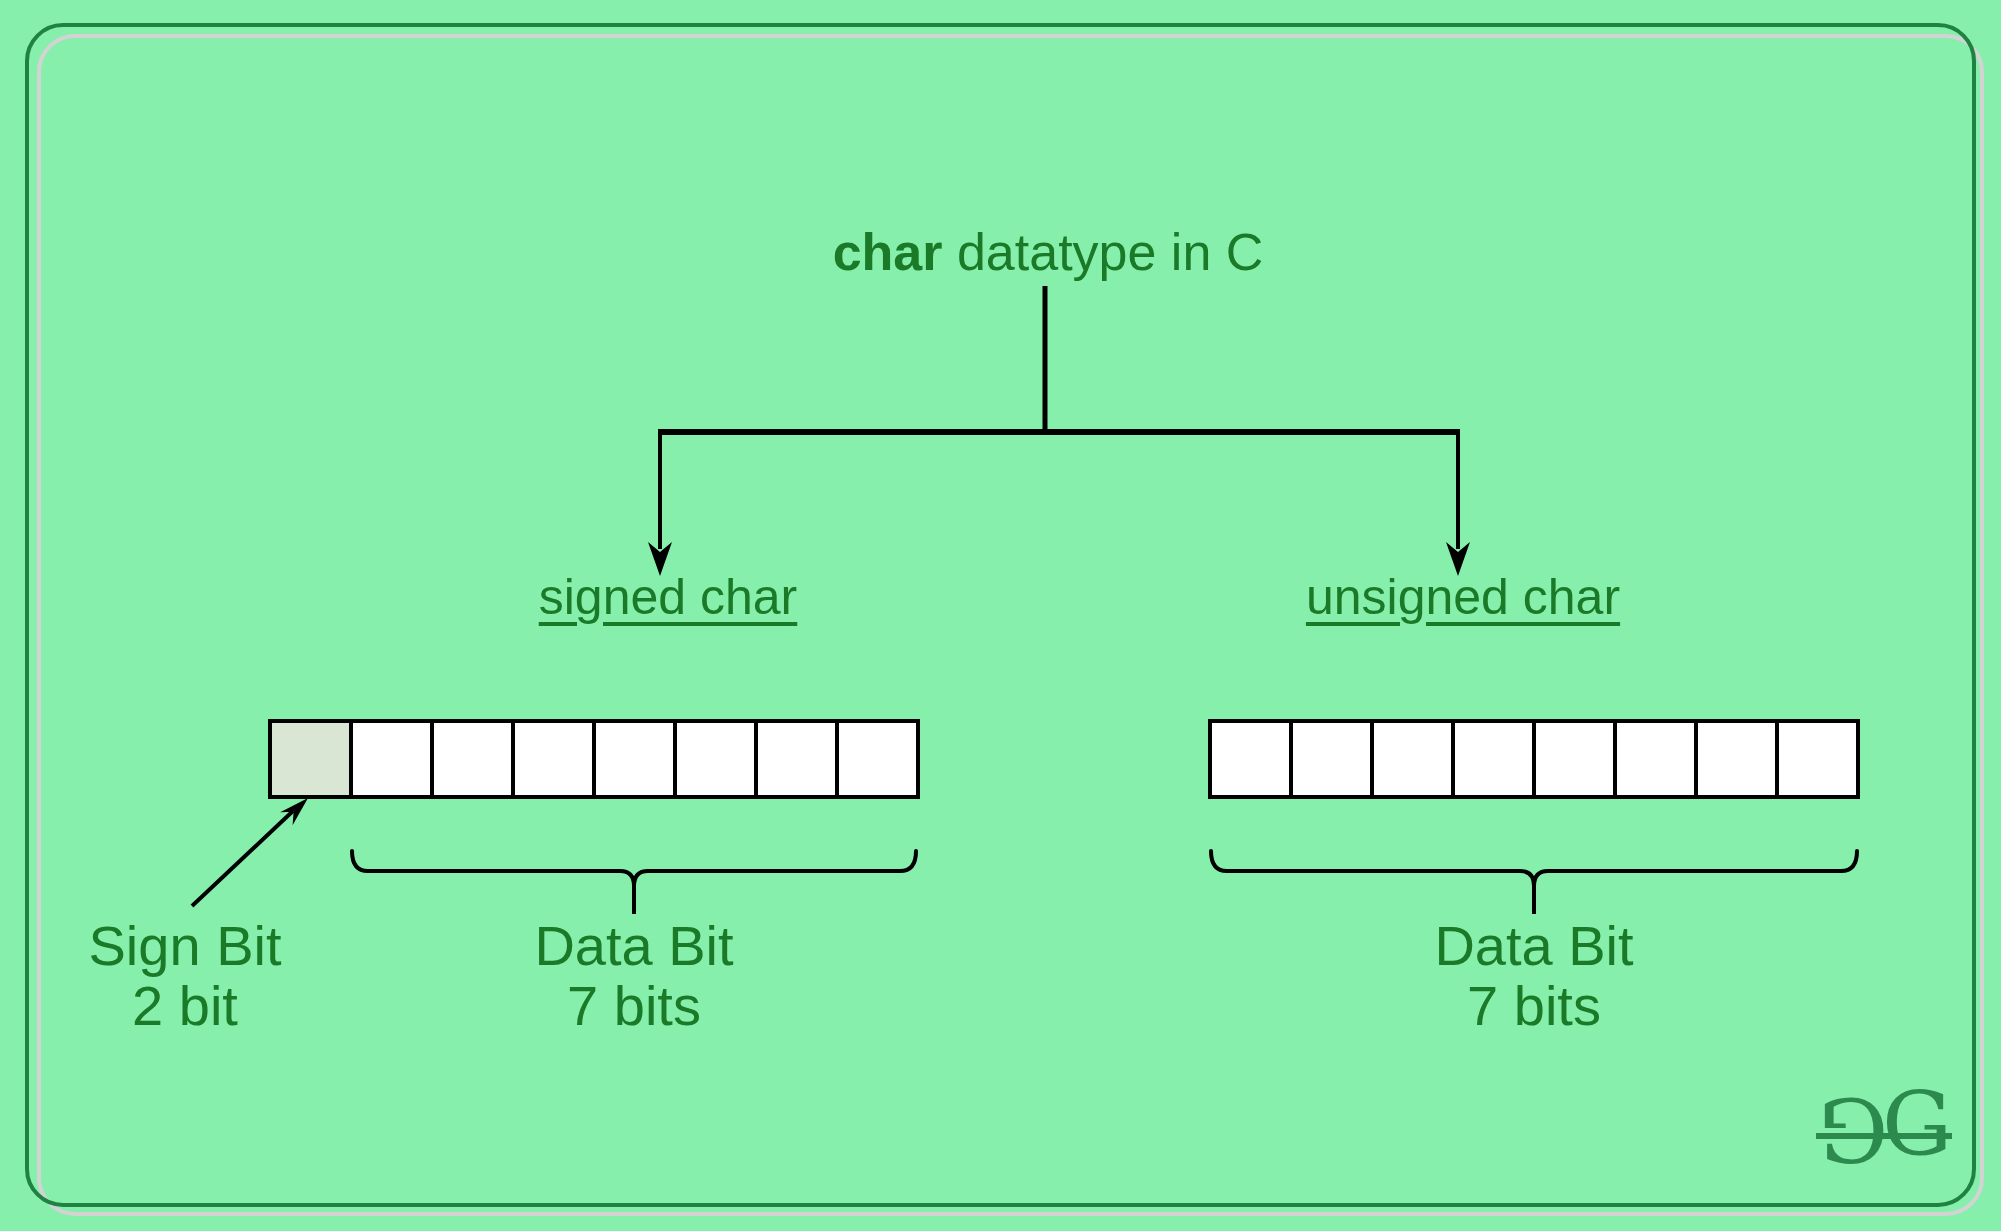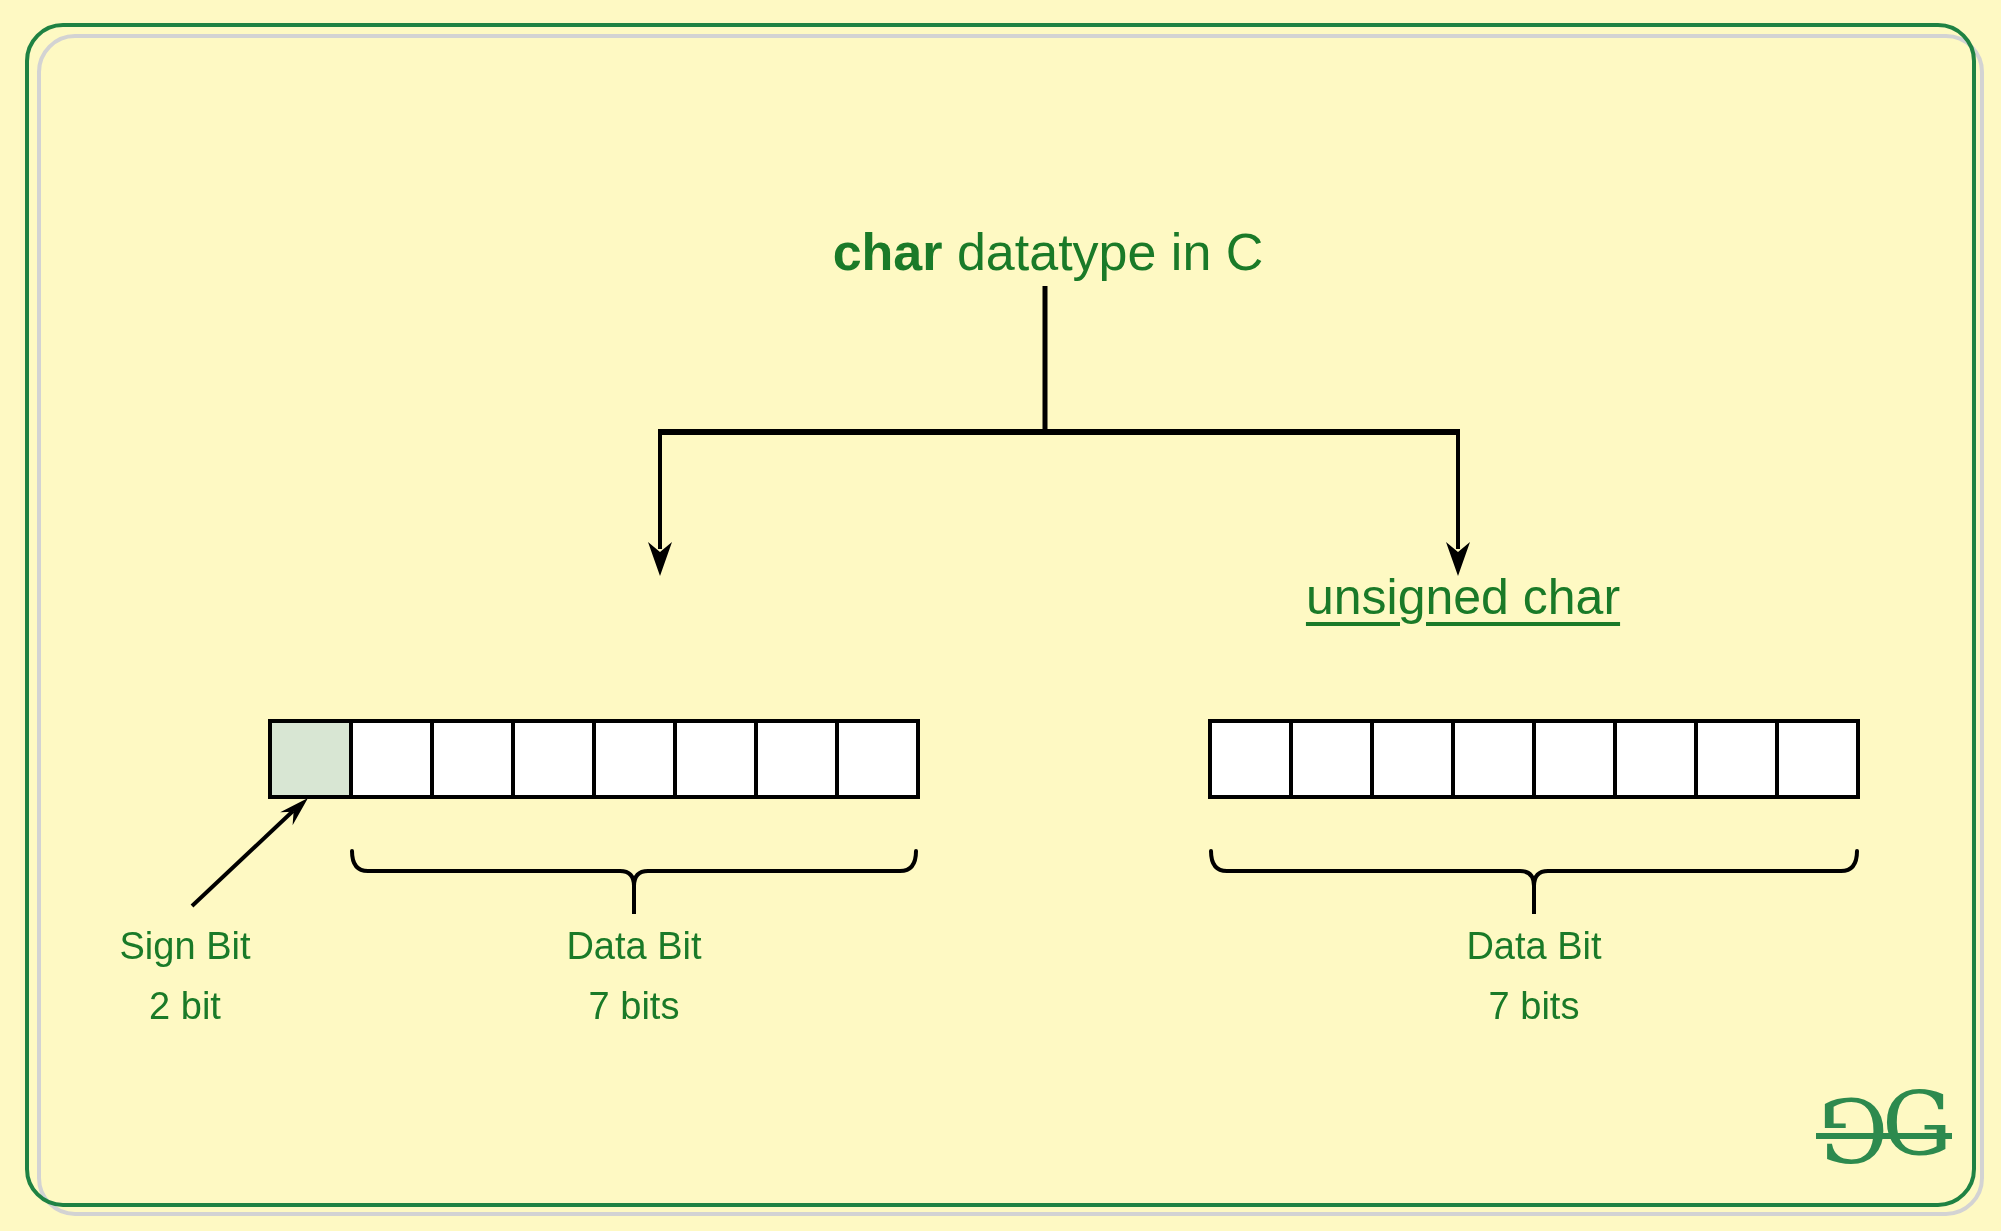--- a/index.html
+++ b/index.html
@@ -1,17 +1,17 @@
 <!DOCTYPE html>
 <html><head>
 <meta charset="utf-8">
 <style>
   html,body{margin:0;padding:0;background:#ffffff;}
   .canvas{
-    position:relative;width:2001px;height:1231px;background:#fef9c3;
+    position:relative;width:2001px;height:1231px;background:#86efac;
     font-family:"Liberation Sans", sans-serif;overflow:hidden;
   }
   
   .frame-shadow{
     position:absolute;left:37px;top:34px;width:1947px;height:1182px;
     border:4px solid #d3d3d3;border-radius:38px;box-sizing:border-box;
   }
   .frame-green{
     position:absolute;left:25px;top:23px;width:1951px;height:1184px;
     border:4px solid #1f8243;border-radius:38px;box-sizing:border-box;
@@ -37,21 +37,21 @@
     border:4px solid #000000;box-sizing:border-box;display:flex;background:#ffffff;
   }
   .register-left{left:268px;}
   .register-right{left:1208px;}
   .cell{flex:1 1 0;border-right:4px solid #000000;background:#ffffff;}
   .cell:last-child{border-right:none;}
   .cell.sign{background:#d8e6d3;}
 
   .anno{
     position:absolute;transform:translateX(-50%);text-align:center;
-    font-size:38px;line-height:60px;color:#1a7a28;white-space:nowrap;
+    font-size:56px;line-height:60px;color:#1a7a28;white-space:nowrap;
   }
   .anno-sign{left:185px;top:916px;}
   .anno-data-left{left:634px;top:916px;}
   .anno-data-right{left:1534px;top:916px;}
 
   .gg-logo{position:absolute;left:1818px;top:1088px;width:132px;height:74px;color:#2d8a4e;}
   .gg-logo .g{
     position:absolute;top:0;font-family:"DejaVu Serif","Liberation Serif",serif;
     font-size:88px;line-height:74px;font-weight:normal;
   }
@@ -85,20 +85,21 @@
     <path d="M 634 886 L 634 914" stroke="#000000" stroke-width="4" fill="none"></path>
 
     <path d="M 1211 851 Q 1211 871 1227 871 L 1520 871 Q 1534 871 1534 886 Q 1534 871 1548 871 L 1841 871 Q 1857 871 1857 851" stroke="#000000" stroke-width="4" fill="none" stroke-linecap="round"></path>
     <path d="M 1534 886 L 1534 914" stroke="#000000" stroke-width="4" fill="none"></path>
   </svg>
 
   <div class="title">
     <b>char</b><span> datatype in C</span>
   </div>
 
+  <div class="branch-label branch-left">signed char</div>
   <div class="branch-label branch-right">unsigned char</div>
 
   <div class="register register-left">
       <div class="cell sign"></div>
       <div class="cell"></div>
       <div class="cell"></div>
       <div class="cell"></div>
       <div class="cell"></div>
       <div class="cell"></div>
       <div class="cell"></div>

